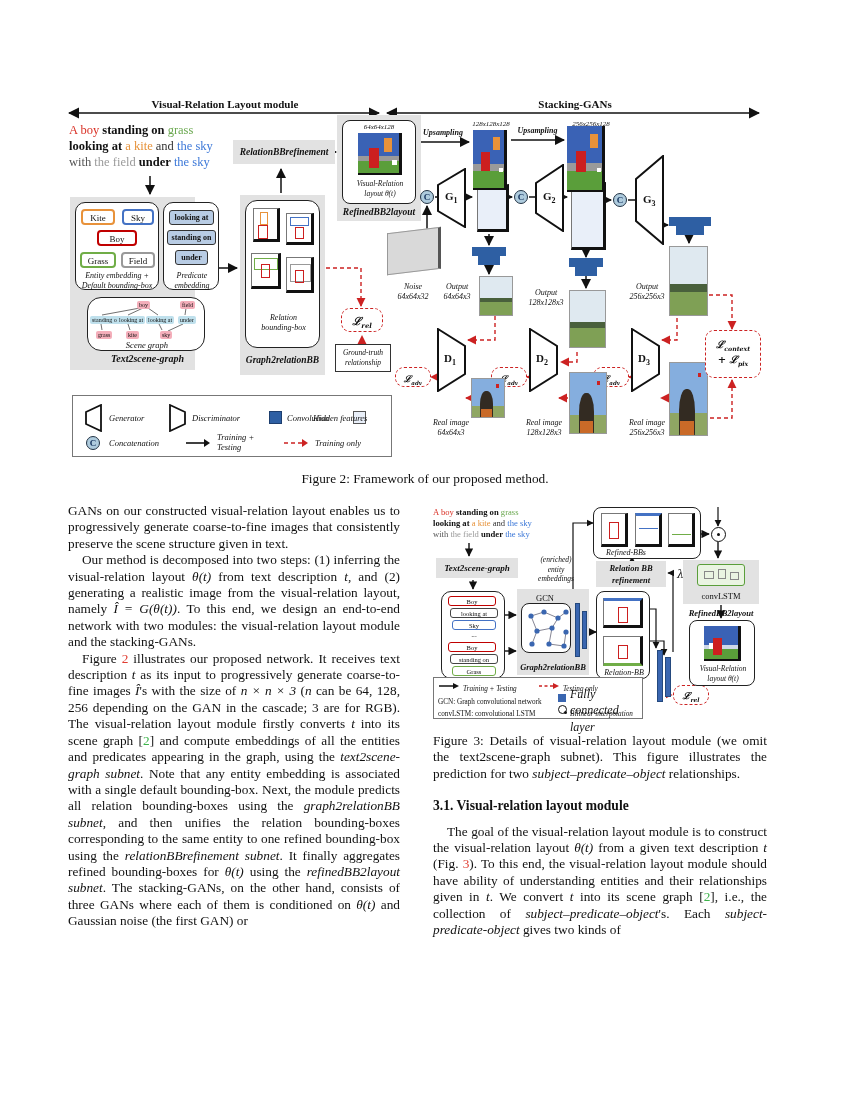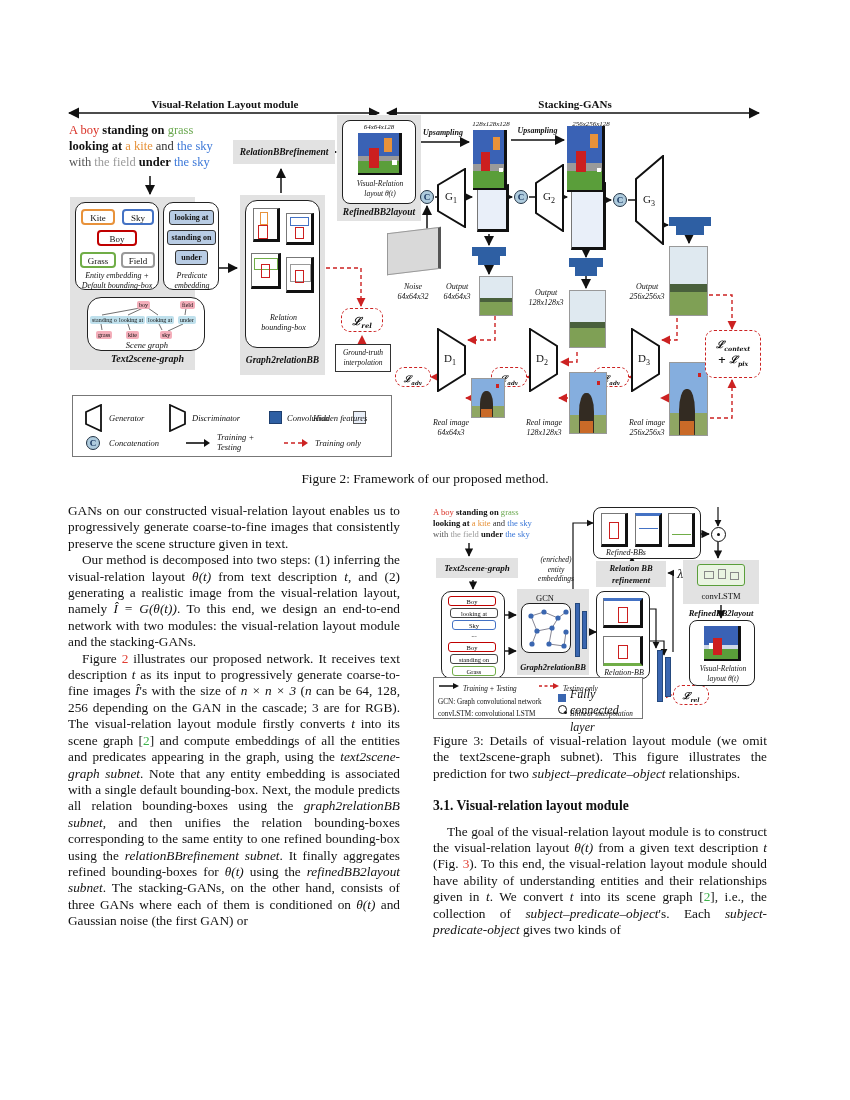--- a/index.html
+++ b/index.html
@@ -33,21 +33,21 @@
 .kitedot{position:absolute;background:#cc2222;width:3px;height:4px}
 .dashred{position:absolute;border:1.6px dashed #cc2222;border-radius:9px;background:#fff;text-align:center}
 .loss{font-family:"DejaVu Serif",serif;font-style:italic;font-weight:bold}
 .loss sub{font-size:0.62em}
 .concat{position:absolute;width:14px;height:14px;border-radius:50%;background:#aecbdd;border:1px solid #234;text-align:center;font-size:9px;line-height:13px;font-weight:bold;color:#13315c}
 .convstack{position:absolute}
 .convstack .c1{background:#2e5fa3;height:9px}
 .convstack .c2{background:#2e5fa3;height:9px;margin:0 auto}
 .bluebar{position:absolute;background:#3a66b0;border:1px solid #24497e}
 .lab2{font-style:italic;font-size:8px;line-height:9.5px;text-align:center}
-.gdlabel{position:absolute;font-weight:normal;font-size:11px;font-family:"Liberation Serif",serif}
+.gdlabel{position:absolute;font-weight:bold;font-size:11px;font-family:"Liberation Serif",serif}
 .gdlabel sub{font-size:8px}
 .legendbox{position:absolute;background:#fff;border:1px solid #777}
 .leg-item{font-size:8.5px;font-style:italic}
 .odot{position:absolute;width:15px;height:15px;border-radius:50%;border:1.5px solid #111;background:#fff}
 .odot::after{content:"";position:absolute;left:5px;top:5px;width:3px;height:3px;border-radius:50%;background:#111}
 .sq{position:absolute;width:13px;height:13px}
 .col{position:absolute;width:332px;font-size:13.3px;line-height:16.4px;text-align:justify}
 .col p{margin:0}
 .indent{text-indent:14px}
 .h1{font-size:15.2px;font-weight:bold;margin:21px 0 13px 0;text-align:left}
@@ -194,21 +194,21 @@
     </div>
     <div class="abs bi center" style="left:-4px;top:160px;width:93px;font-size:9.5px">Graph2relationBB</div>
   </div>
 
   <div class="dashred" style="left:276px;top:208px;width:42px;height:24px;line-height:22px">
     <span class="loss" style="font-size:11px"><span>ℒ</span><sub>rel</sub></span>
   </div>
   <div class="abs" style="left:270px;top:244px;width:56px;height:28px;border:1px solid #333;background:#fff">
     <div class="smallcap" style="font-size:7.5px;padding-top:3px">
       <div>Ground-truth</div>
-      <div>interpolation</div>
+      <div>relationship</div>
     </div>
   </div>
 
   <div class="abs panel" style="left:272px;top:15px;width:84px;height:106px">
     <div class="abs rbox" style="left:5px;top:5px;width:74px;height:84px;border-radius:8px">
       <div class="smallcap" style="padding-top:2px;font-size:7px">64x64x128</div>
       <div class="lthumb" style="left:15px;top:12px;width:44px;height:42px">
         <div class="lt-grass"></div>
           <div class="lt-road"></div>
         <div class="lt-red" style="left:11px;top:15px;width:10px;height:20px"></div>

